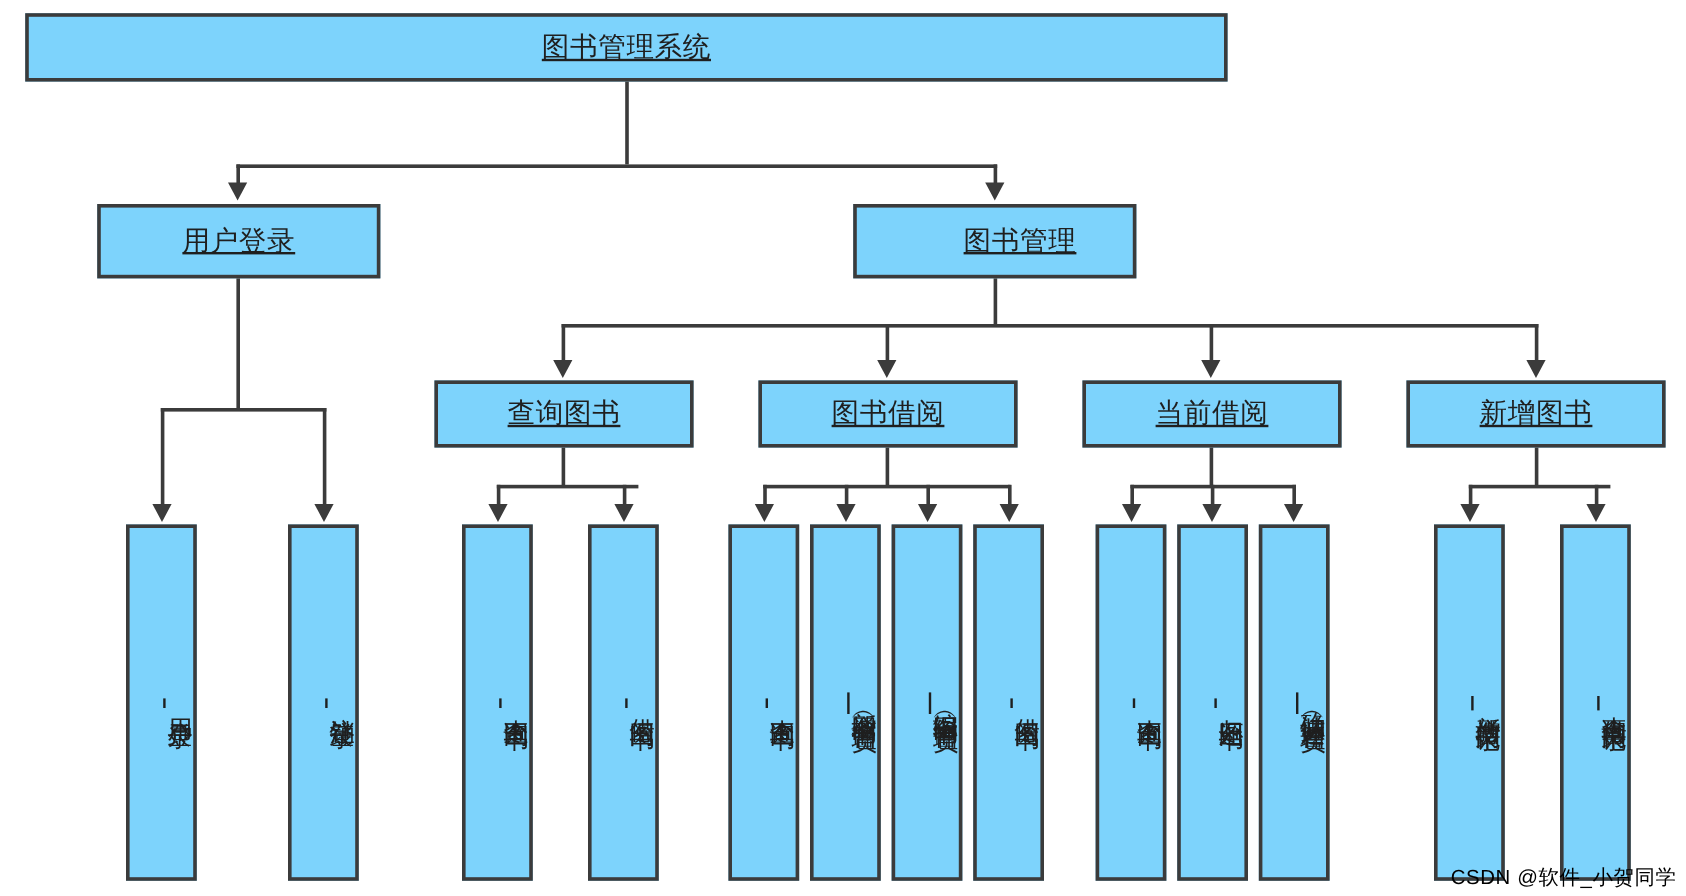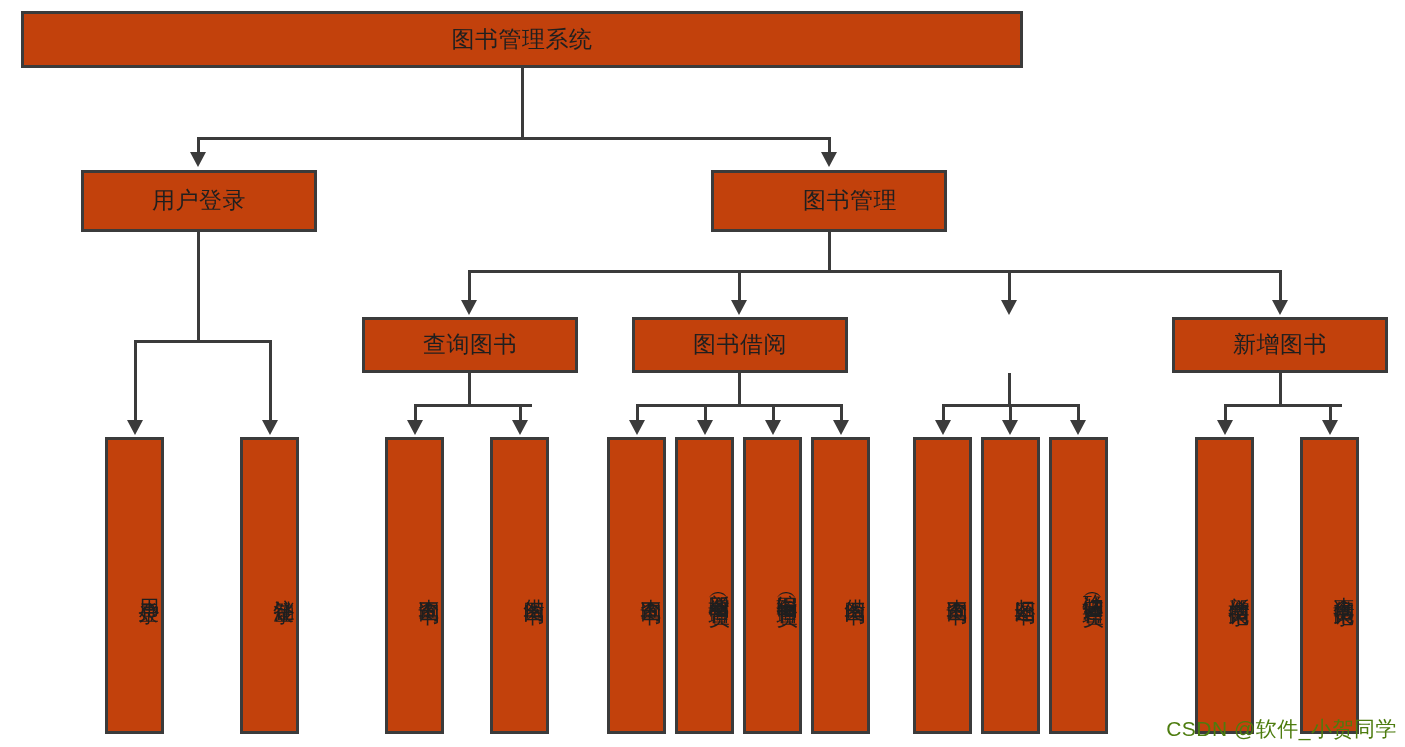--- a/index.html
+++ b/index.html
@@ -14,28 +14,29 @@
     position: relative;
     width: 1405px;
     height: 747px;
     background: #ffffff;
     overflow: hidden;
   }
   .node {
     position: absolute;
     box-sizing: border-box;
     border: 3px solid #3b3b3b;
-    background: #c2410c;
+    background: #7dd3fc;
     color: #1f1f1f;
     display: flex;
     align-items: center;
     justify-content: center;
     text-align: center;
     line-height: 1.12;
     letter-spacing: 0.5px;
+    text-decoration: underline;
   }
   .node.h {
     font-size: 23px;
   }
   .node.root {
     font-size: 23px;
   }
   .node.leaf {
     font-size: 21px;
     writing-mode: vertical-rl;
@@ -62,22 +63,22 @@
     width: 0;
     height: 0;
     border-left: 8px solid transparent;
     border-right: 8px solid transparent;
     border-top: 15px solid #3b3b3b;
   }
   #watermark {
     position: absolute;
     right: 8px;
     bottom: 4px;
-    font-size: 21px;
-    color: #4d7c0f;
+    font-size: 17px;
+    color: #000000;
     letter-spacing: 0.5px;
     white-space: nowrap;
   }
 </style>
 </head>
 <body>
 
 <div id="canvas">
 
   <div class="node root" style="left:21px; top:11px; width:1002px; height:57px;">
@@ -127,20 +128,23 @@
   <div class="arrow" style="left:1001px; top:300px;"></div>
 
   <div class="edge v" style="left:1279px; top:270px; height:32px;"></div>
   <div class="arrow" style="left:1272px; top:300px;"></div>
 
   <div class="node h" style="left:362px; top:317px; width:216px; height:56px;">
     <span>查询图书</span>
   </div>
   <div class="node h" style="left:632px; top:317px; width:216px; height:56px;">
     <span>图书借阅</span>
+  </div>
+  <div class="node h" style="left:902px; top:317px; width:216px; height:56px;">
+    <span>当前借阅</span>
   </div>
   <div class="node h" style="left:1172px; top:317px; width:216px; height:56px;">
     <span>新增图书</span>
   </div>
 
   <div class="edge v" style="left:468px; top:373px; height:33px;"></div>
   <div class="edge h" style="left:414px; top:404px; width:118px;"></div>
   <div class="edge v" style="left:414px; top:404px; height:18px;"></div>
   <div class="arrow" style="left:407px; top:420px;"></div>
   <div class="edge v" style="left:519px; top:404px; height:18px;"></div>

